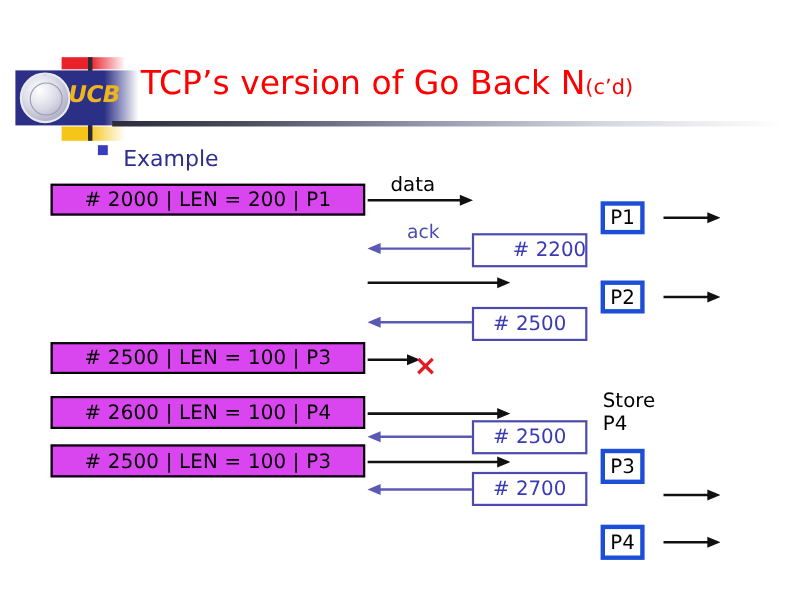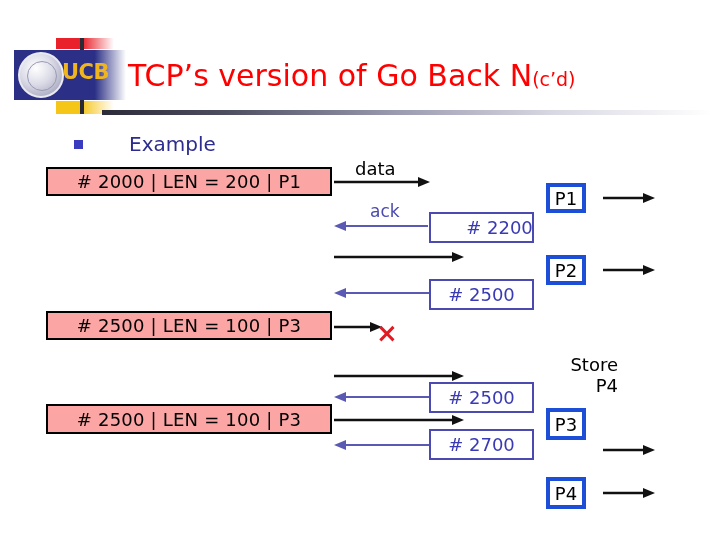--- a/index.html
+++ b/index.html
@@ -19,23 +19,24 @@
     left: 0; top: 0;
     width: 720px;
     height: 540px;
     background: #ffffff;
   }
 
   
   .logo-wrap {
     position: absolute;
     left: 8px;
-    top: 38px;
+    top: 52px;
     width: 120px;
     height: 76px;
+    font-style: italic;
   }
   .logo-redbar {
     position: absolute;
     left: 48px;
     top: 0px;
     width: 58px;
     height: 11px;
     background: linear-gradient(to right, #e8212a 0%, #e8212a 45%, #ffffff 100%);
   }
   .logo-yellowbar {
@@ -112,44 +113,43 @@
     left: 102px;
     top: 110px;
     width: 610px;
     height: 5px;
     background: linear-gradient(to right, #2b2b3a 0%, #4d4d60 20%, #9a9ab0 48%, #d8d8e2 74%, #ffffff 100%);
   }
 
   
   .bullet-row {
     position: absolute;
-    left: 74px;
+    left: 89px;
     top: 132px;
     display: flex;
-    align-items: center;
-    gap: 32px;
+    align-items: flex-start;
   }
   .bullet-mark {
     width: 9px;
     height: 9px;
     background: #3b3bbf;
     margin-right: 14px;
   }
   .bullet-label {
     color: #2d2d8f;
     font-size: 20px;
     font-family: "DejaVu Sans", sans-serif;
   }
 
   
   .pkt {
     position: absolute;
     box-sizing: border-box;
     border: 2px solid #000000;
-    background: #fca5a5;
+    background: #d946ef;
     color: #000000;
     font-size: 18px;
     font-family: "DejaVu Sans", sans-serif;
     display: flex;
     align-items: center;
     justify-content: center;
     white-space: nowrap;
     letter-spacing: 0.2px;
   }
 
@@ -189,21 +189,21 @@
   .arrow svg { display: block; }
 
   
   .lbl {
     position: absolute;
     font-family: "DejaVu Sans", sans-serif;
     white-space: nowrap;
   }
   .lbl-data { color: #000000; font-size: 18px; }
   .lbl-ack  { color: #4a4ab0; font-size: 17px; }
-  .lbl-store{ color: #000000; font-size: 18px; text-align: right; line-height: 1.15; }
+  .lbl-store{ color: #000000; font-size: 18px; text-align: left; line-height: 1.15; }
 
   .xmark {
     position: absolute;
     color: #e01b24;
     font-size: 26px;
     font-weight: bold;
     font-family: "DejaVu Sans", sans-serif;
     line-height: 1;
   }
 </style>
@@ -226,20 +226,21 @@
   </div>
   <div class="header-rule"></div>
 
   <div class="bullet-row">
     <div class="bullet-mark"></div>
     <div class="bullet-label">Example</div>
   </div>
 
   <div class="pkt" style="left:46px; top:167px; width:286px; height:29px;"># 2000 | LEN = 200 | P1</div>
   <div class="pkt" style="left:46px; top:311px; width:286px; height:29px;"># 2500 | LEN = 100 | P3</div>
+  <div class="pkt" style="left:46px; top:360px; width:286px; height:30px;"># 2600 | LEN = 100 | P4</div>
   <div class="pkt" style="left:46px; top:404px; width:286px; height:30px;"># 2500 | LEN = 100 | P3</div>
 
   <div class="lbl lbl-data" style="left:355px; top:158px;">data</div>
   <div class="arrow" style="left:334px; top:174px;">
     <svg width="96" height="16" viewBox="0 0 96 16">
       <line x1="0" y1="8" x2="86" y2="8" stroke="#111111" stroke-width="2.4"></line>
       <polygon points="96,8 84,3 84,13" fill="#111111"></polygon>
     </svg>
   </div>
 

